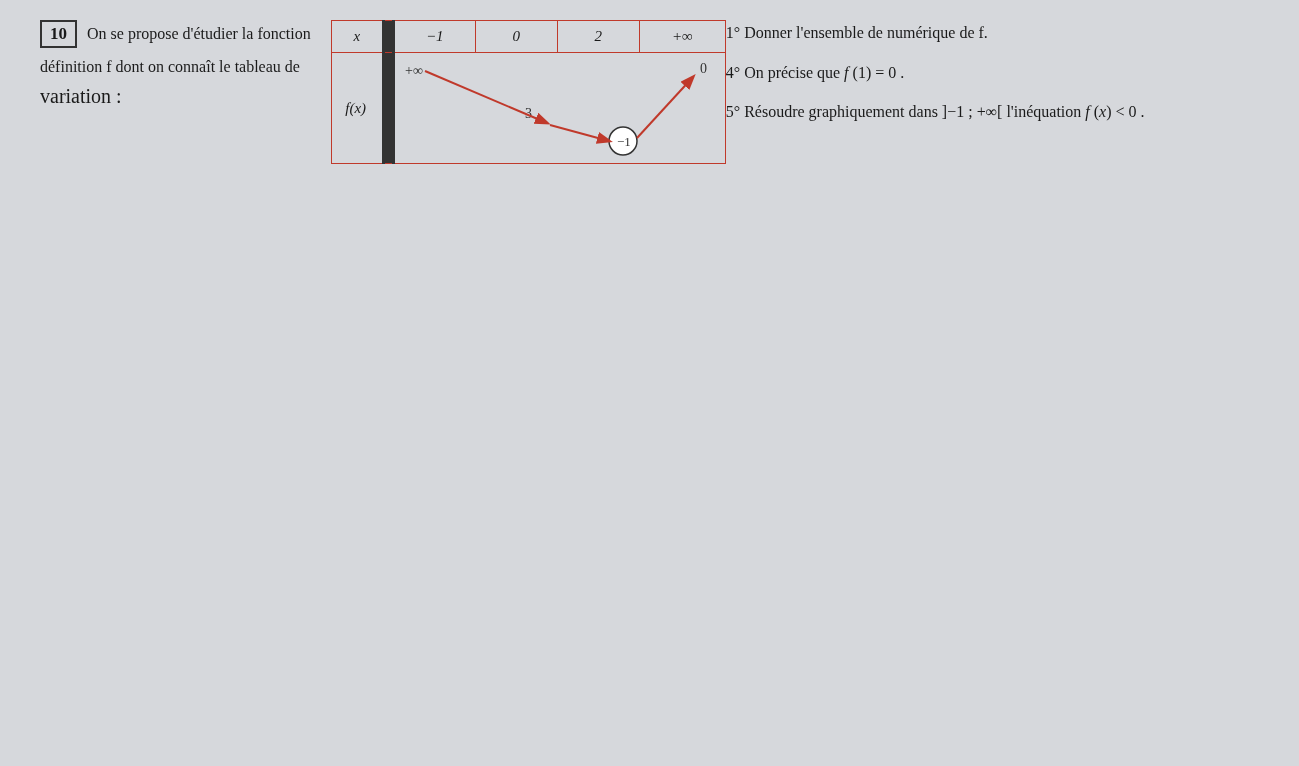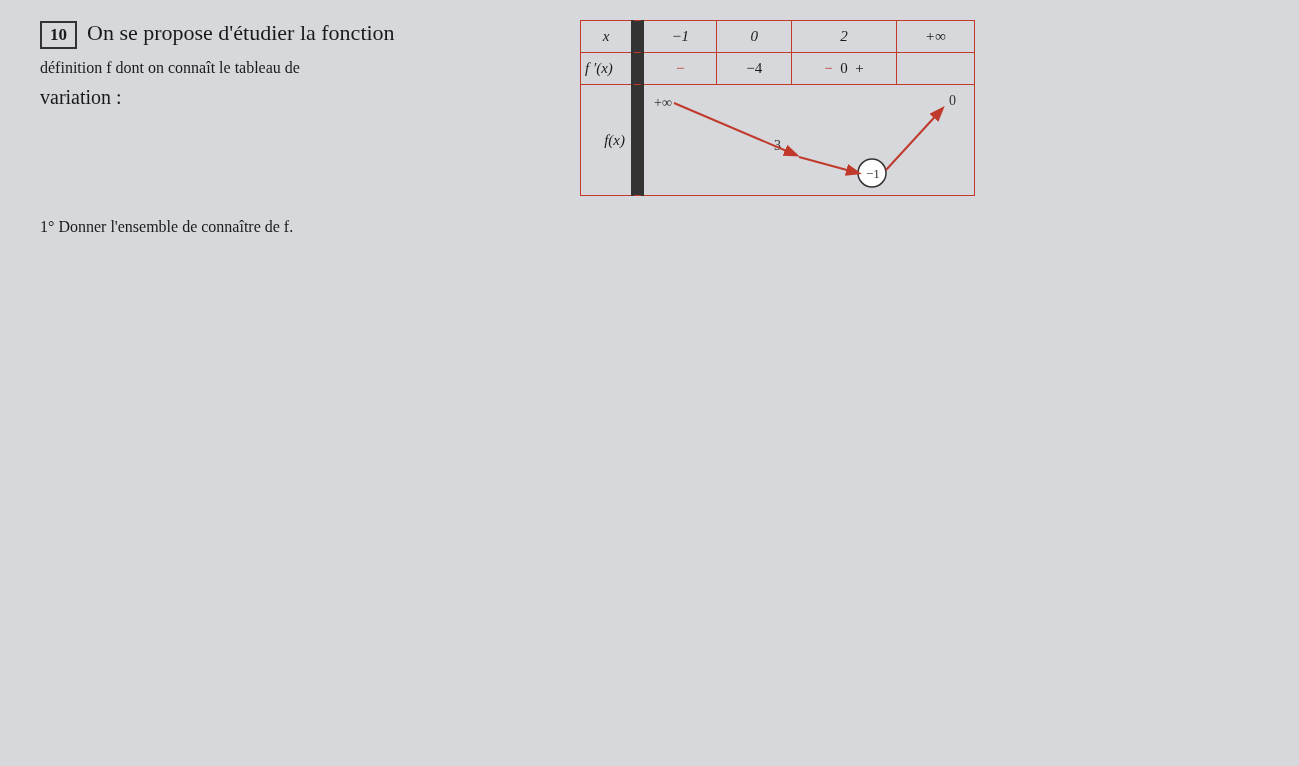--- a/index.html
+++ b/index.html
@@ -9,21 +9,21 @@
       font-family: 'Times New Roman', Times, serif;
       font-size: 16px;
       color: #1a1a1a;
       width: 1299px;
       min-height: 766px;
       padding: 20px 40px;
     }
 
     .page {
       display: flex;
-      flex-direction: column;
+      flex-direction: row;
       gap: 0;
     }
 
     
     .top-section {
       display: flex;
       align-items: flex-start;
       gap: 20px;
       margin-bottom: 18px;
     }
@@ -146,21 +146,21 @@
 </head>
 <body>
 
 <div class="page">
 
   <div class="top-section">
 
     <div class="problem-text">
       <div class="problem-header">
         <span class="problem-number">10</span>
-        <span style="font-size:22px;">On se propose d'étudier la fonction</span>
+        <span style="font-size:16px;">On se propose d'étudier la fonction</span>
       </div>
       <div style="font-size:16px; line-height:1.6; margin-left:0;">
         <span>définition f dont on connaît le tableau de</span>
       </div>
       <div style="font-size:20px; line-height:1.6;">
         <span>variation :</span>
       </div>
     </div>
 
     <div class="variation-table-wrapper">
@@ -169,33 +169,23 @@
         <tbody>
             <tr class="row-x">
           <td class="col-label" style="font-style:italic; min-width:52px;">x</td>
           <td class="thick-sep" style="background:#333; width:8px; padding:0;"></td>
           <td class="x-col-m1">−1</td>
           <td class="x-col-0">0</td>
           <td class="x-col-2">2</td>
           <td class="x-col-inf">+∞</td>
         </tr>
 
-        <tr class="row-fprime">
-          <td class="col-label" style="font-style:italic; text-align:left; padding-left:4px;">f&nbsp;′(x)</td>
-          <td class="thick-sep" style="background:#333; width:8px; padding:0;"></td>
-          <td style="color:#c0392b;">−</td>
-          <td>−4</td>
-          <td>
-            <span style="color:#c0392b;">−</span>&nbsp;&nbsp;0&nbsp;&nbsp;+
-          </td>
-          <td></td>
-        </tr>
 
         <tr class="row-fx">
-          <td class="col-label" style="font-style:italic; text-align:right; padding-left:4px; vertical-align:middle;">f(x)</td>
+          <td class="col-label" style="font-style:italic; text-align:center; padding-left:4px; vertical-align:middle;">f(x)</td>
           <td class="thick-sep" style="background:#333; width:8px; padding:0;"></td>
           <td colspan="4" style="padding:0; position:relative;">
 
             <svg class="variation-svg" width="330" height="110" viewBox="0 0 330 110">
 
               <text x="10" y="22" font-size="14" font-family="Times New Roman" fill="#333">+∞</text>
 
               <text x="130" y="65" font-size="14" font-family="Times New Roman" fill="#333">3</text>
 
               <g>
@@ -220,23 +210,31 @@
         </tr>
       </tbody>
         </table>
     </div>
   </div>
 
   <div class="questions">
 
     <div class="question">
       <span>1° </span>
-      <span>Donner l'ensemble de connaître de f.</span>
-    </div>
-
-
-
-
-
+      <span>Donner l'ensemble de numérique de f.</span>
+    </div>
+
+
+
+    <div class="question">
+      <span>4° </span>
+      <span>On précise que <span class="italic">f</span> (1) = 0 .</span>
+    </div>
+
+
+    <div class="question">
+      <span>5° </span>
+      <span>Résoudre graphiquement dans ]−1 ; +∞[ l'inéquation <span class="italic">f</span> (<span class="italic">x</span>) &lt; 0 .</span>
+    </div>
 
   </div>
 
 </div>
 
 </body></html>

